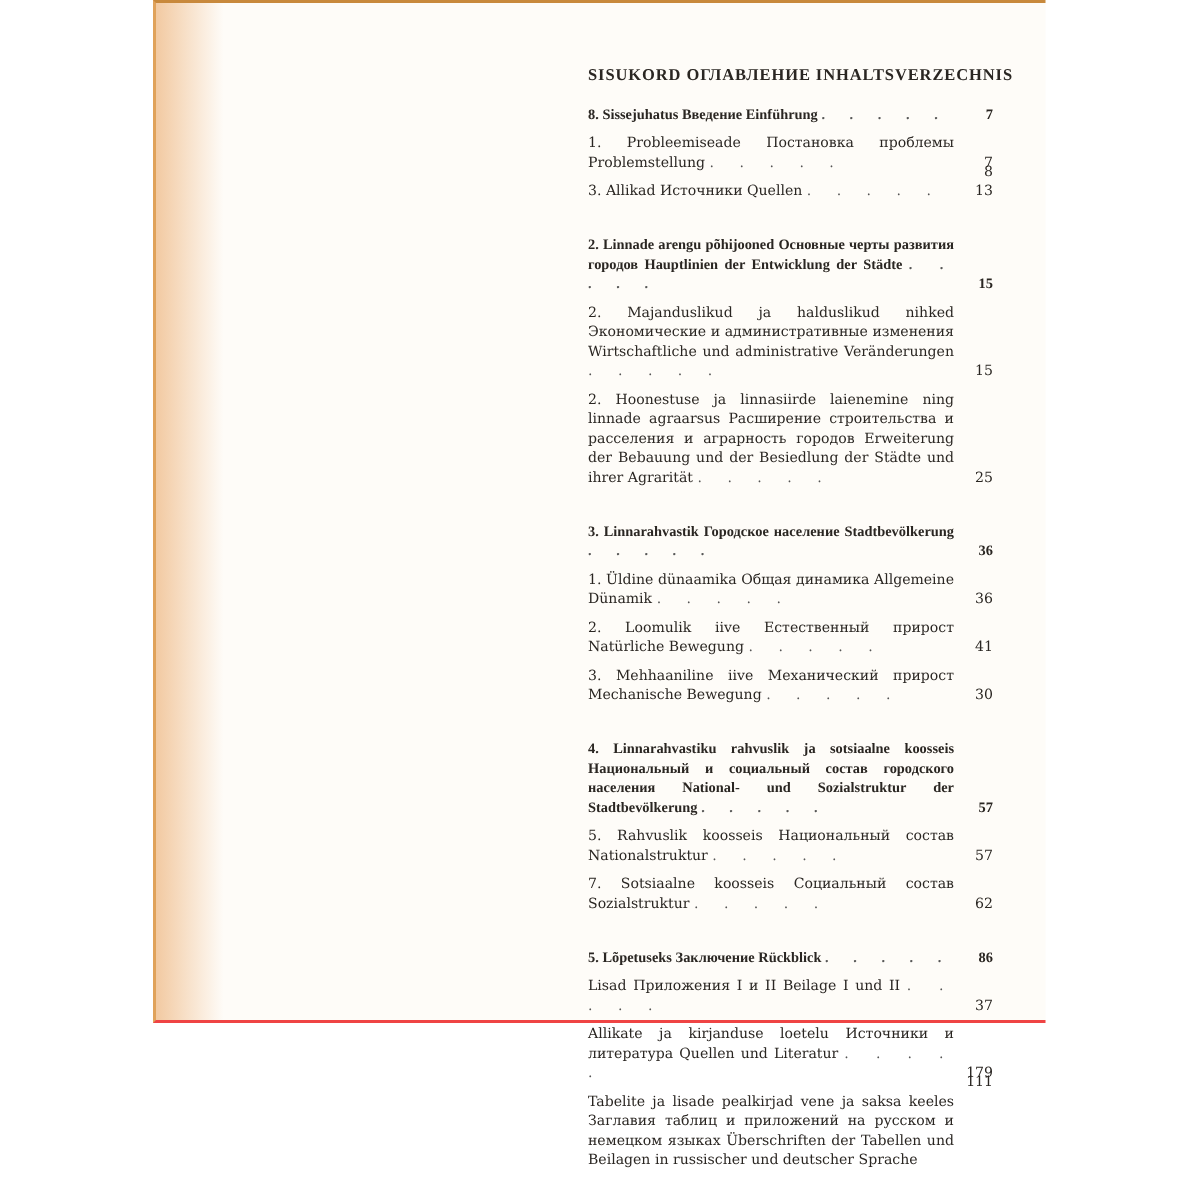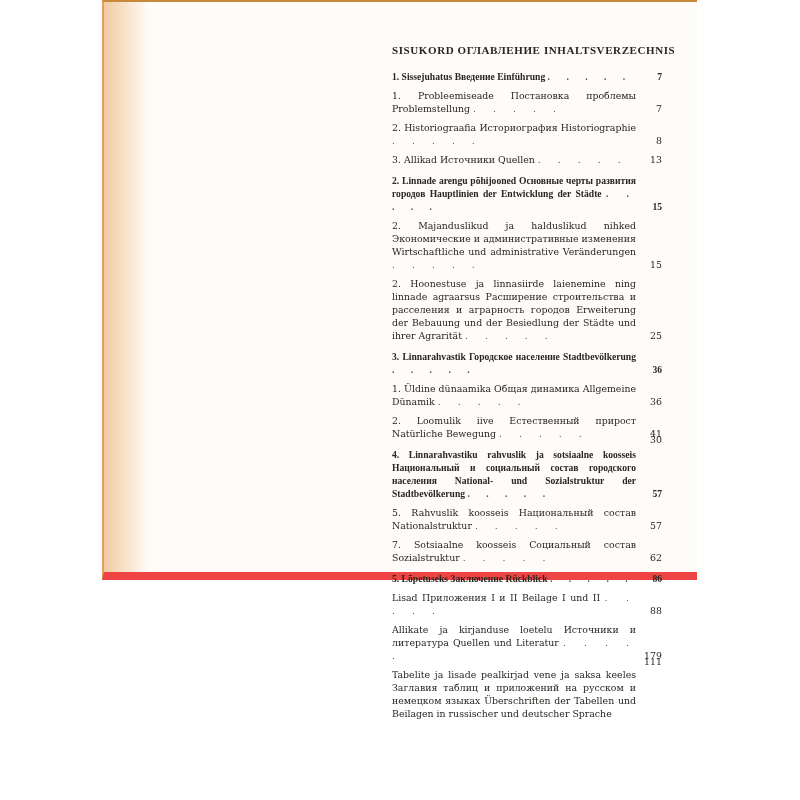--- a/index.html
+++ b/index.html
@@ -1,55 +1,54 @@
 <!DOCTYPE html>
 <html><head>
 <meta charset="utf-8">
 <style>
   html, body { margin: 0; padding: 0; background: #ffffff; }
   body { width: 800px; height: 800px; position: relative; overflow: hidden; font-family: "DejaVu Serif", "Liberation Serif", serif; }
   .page {
-    position: absolute; left: 102px; top: 0; width: 595px; height: 580px;
+    position: absolute; left: 102px; top: 0; width: 595px; height: 682px;
     background: #fefcf8;
     border-top: 2px solid #c8893c;
     border-left: 2px solid #e0a25a;
-    border-bottom: 8px solid #ef4444;
+    border-bottom: 2px solid #ef4444;
     box-sizing: border-box;
   }
   .page::before {
     content: ""; position: absolute; left: 0; top: 0; bottom: 0; width: 45px;
     background: linear-gradient(to right, rgba(232,160,90,0.55), rgba(254,252,248,0));
   }
   .toc { position: absolute; left: 282px; top: 42px; width: 290px; color: #2a2622; }
   .toc-title { font-family: "Liberation Serif", serif; font-weight: bold; font-size: 11px; letter-spacing: 0.6px; margin: 0 0 14px 6px; white-space: nowrap; }
   .entry { position: relative; font-size: 9.4px; line-height: 13px; margin-bottom: 6px; padding-right: 40px; padding-left: 6px; }
   .entry.chapter { font-family: "Liberation Serif", serif; font-weight: bold; font-size: 9.6px; }
-  .entry.gap { margin-top: 8px; }
+  .entry.gap { margin-top: 23px; }
   .entry .text { display: block; text-align: justify; }
   .entry .dots { letter-spacing: 7px; color: #555; }
   .entry .page-num { position: absolute; right: 14px; bottom: 0; font-weight: normal; text-align: right; width: 26px; }
   .entry.chapter .page-num { font-weight: bold; }
 </style>
 </head>
 <body>
 
 <div class="page">
   <div class="toc">
     <div class="toc-title">SISUKORD ОГЛАВЛЕНИЕ INHALTSVERZECHNIS</div>
 
     <div class="entry chapter">
-        <span class="text"><span>1. Sissejuhatus Введение Einführung</span> <span class="dots">. . . . .</span></span>
+        <span class="text"><span>8. Sissejuhatus Введение Einführung</span> <span class="dots">. . . . .</span></span>
         <span class="page-num">7</span>
       </div>
     <div class="entry">
         <span class="text"><span>1. Probleemiseade Постановка проблемы Problemstellung</span> <span class="dots">. . . . .</span></span>
         <span class="page-num">7</span>
       </div>
     <div class="entry">
-        <span class="text"><span>2. Historiograafia Историография Historiographie</span> <span class="dots">. . . . .</span></span>
         <span class="page-num">8</span>
       </div>
     <div class="entry">
         <span class="text"><span>3. Allikad Источники Quellen</span> <span class="dots">. . . . .</span></span>
         <span class="page-num">13</span>
       </div>
 
     <div class="entry chapter gap">
         <span class="text"><span>2. Linnade arengu põhijooned Основные черты развития городов Hauptlinien der Entwicklung der Städte</span> <span class="dots">. . . . .</span></span>
         <span class="page-num">15</span>
@@ -69,20 +68,21 @@
       </div>
     <div class="entry">
         <span class="text"><span>1. Üldine dünaamika Общая динамика Allgemeine Dünamik</span> <span class="dots">. . . . .</span></span>
         <span class="page-num">36</span>
       </div>
     <div class="entry">
         <span class="text"><span>2. Loomulik iive Естественный прирост Natürliche Bewegung</span> <span class="dots">. . . . .</span></span>
         <span class="page-num">41</span>
       </div>
     <div class="entry">
+        <span class="text"><span>3. Mehhaaniline iive Механический прирост Mechanische Bewegung</span> <span class="dots">. . . . .</span></span>
         <span class="page-num">30</span>
       </div>
 
     <div class="entry chapter gap">
         <span class="text"><span>4. Linnarahvastiku rahvuslik ja sotsiaalne koosseis Национальный и социальный состав городского населения National- und Sozialstruktur der Stadtbevölkerung</span> <span class="dots">. . . . .</span></span>
         <span class="page-num">57</span>
       </div>
     <div class="entry">
         <span class="text"><span>5. Rahvuslik koosseis Национальный состав Nationalstruktur</span> <span class="dots">. . . . .</span></span>
         <span class="page-num">57</span>
@@ -91,21 +91,21 @@
         <span class="text"><span>7. Sotsiaalne koosseis Социальный состав Sozialstruktur</span> <span class="dots">. . . . .</span></span>
         <span class="page-num">62</span>
       </div>
 
     <div class="entry chapter gap">
         <span class="text"><span>5. Lõpetuseks Заключение Rückblick</span> <span class="dots">. . . . .</span></span>
         <span class="page-num">86</span>
       </div>
     <div class="entry">
         <span class="text"><span>Lisad Приложения I и II Beilage I und II</span> <span class="dots">. . . . .</span></span>
-        <span class="page-num">88</span>
+        <span class="page-num">37</span>
       </div>
     <div class="entry">
         <span class="text"><span>Allikate ja kirjanduse loetelu Источники и литература Quellen und Literatur</span> <span class="dots">. . . . .</span></span>
         <span class="page-num">179</span>
       </div>
     <div class="entry">
         <span class="page-num">111</span>
       </div>
     <div class="entry">
         <span class="text"><span>Tabelite ja lisade pealkirjad vene ja saksa keeles Заглавия таблиц и приложений на русском и немецком языках Überschriften der Tabellen und Beilagen in russischer und deutscher Sprache</span></span>

